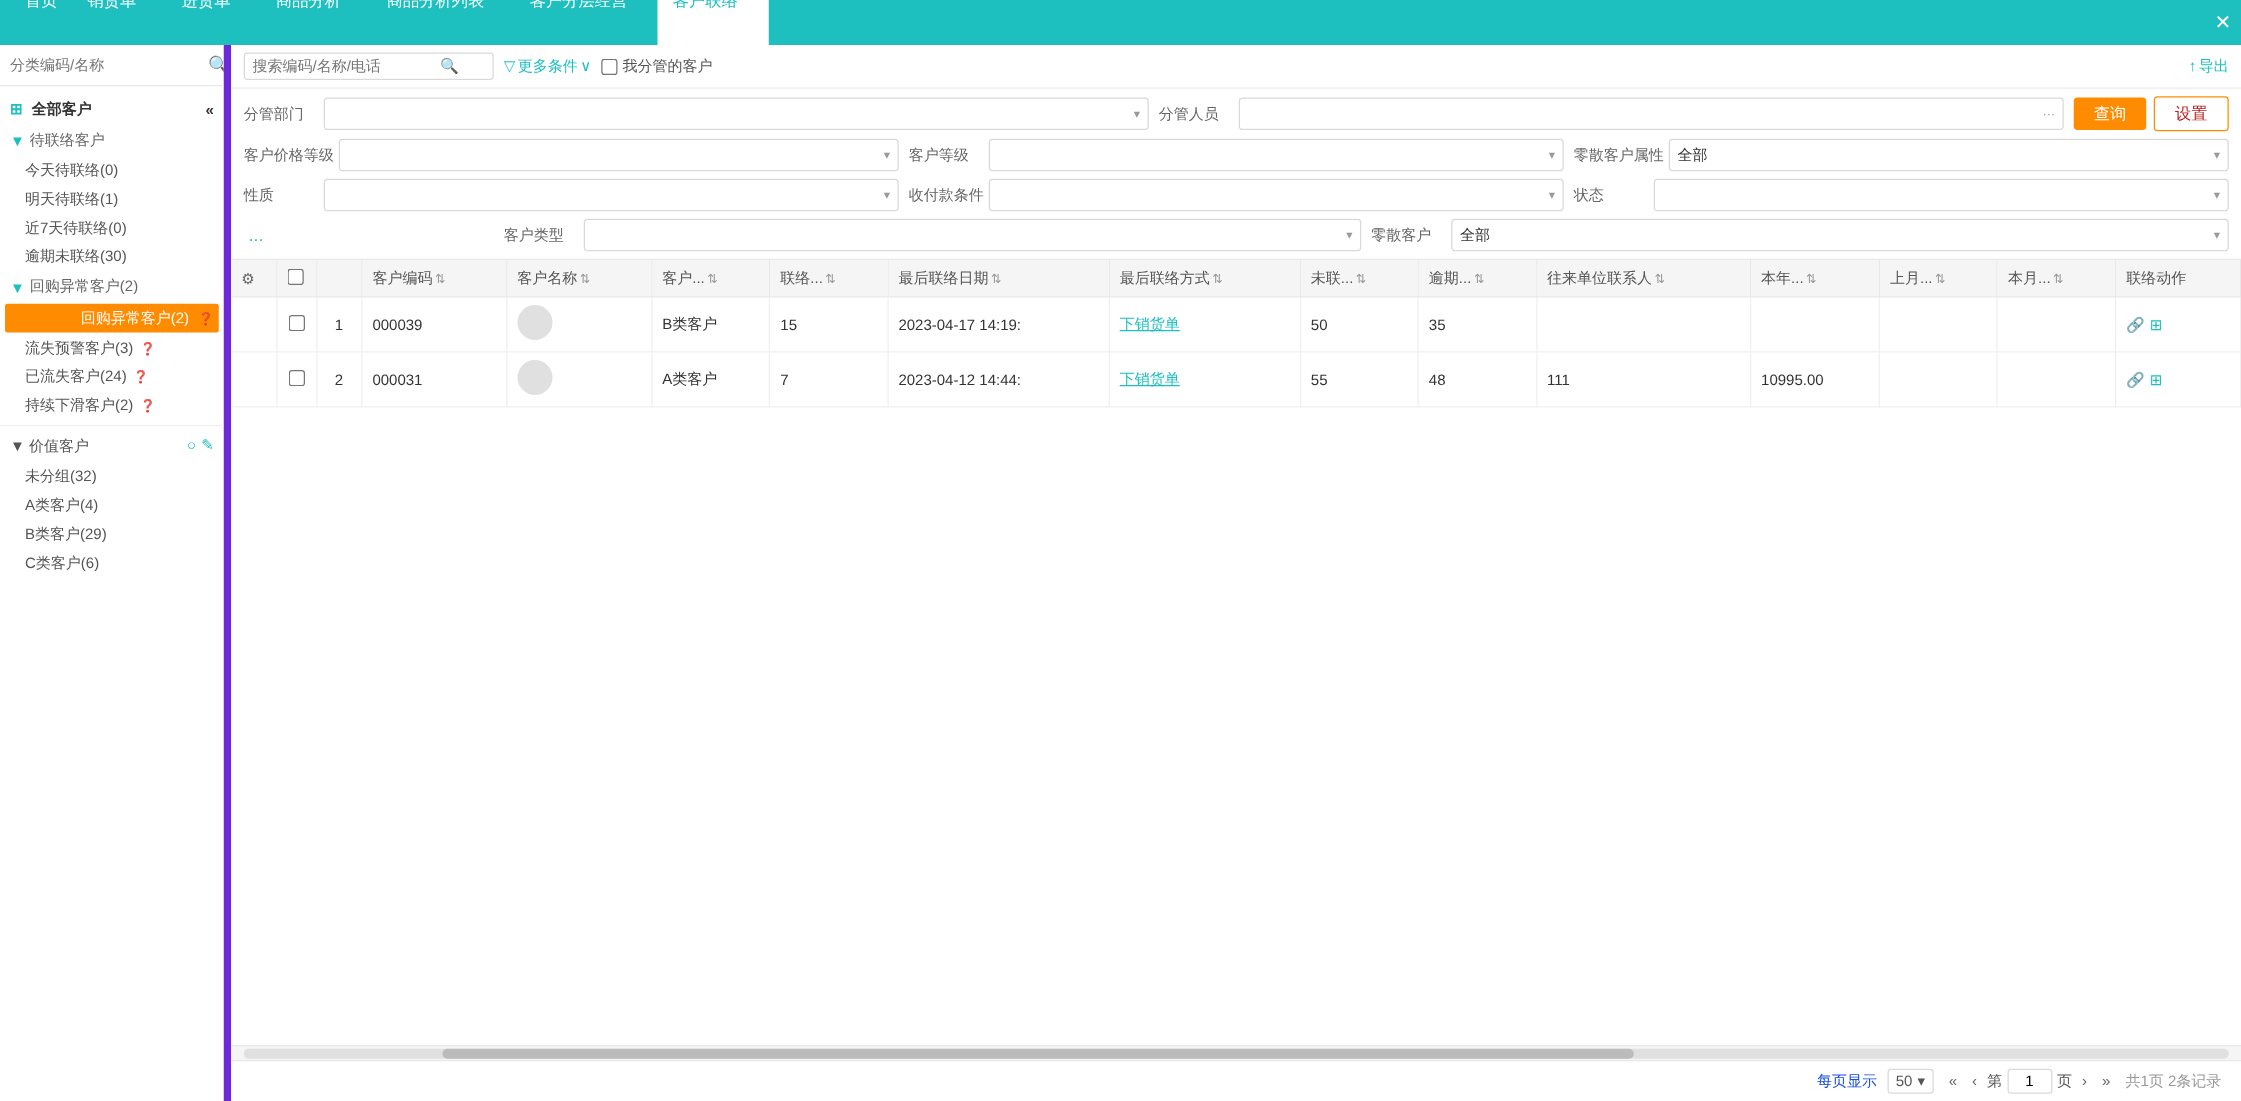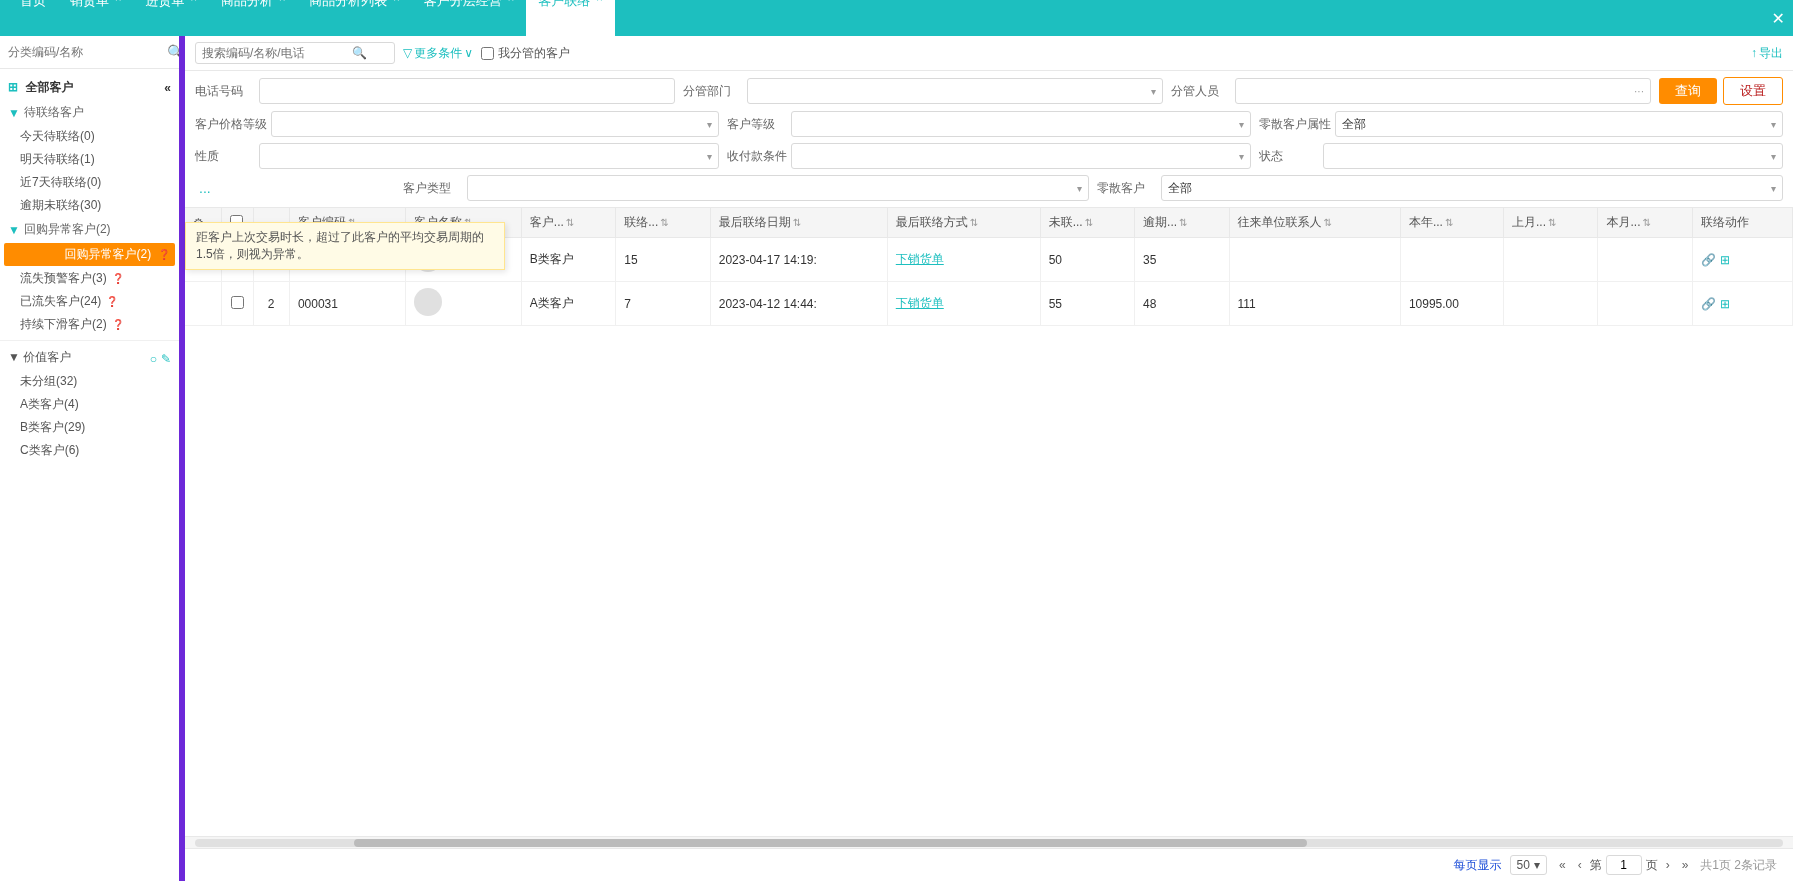--- a/index.html
+++ b/index.html
@@ -111,21 +111,21 @@
       background: #ff8c00;
       color: #fff;
       border-radius: 2px;
       margin: 1px 4px;
       padding: 3px 4px 3px 16px;
       text-align: right;
     }
     .sidebar-divider { height: 1px; background: #f0f0f0; margin: 4px 0; }
     .sidebar-value-section {
       display: flex;
-      align-items: flex-end;
+      align-items: flex-start;
       justify-content: space-between;
       padding: 4px 8px;
       font-size: 12px;
       color: #555;
     }
     .sidebar-value-section .edit-icons { color: #1dbfbf; display: flex; gap: 4px; }
 
     
     .tooltip-box {
       position: absolute;
@@ -523,23 +523,20 @@
       </div>
       <div class="sidebar-item">
         <span>B类客户(29)</span>
       </div>
       <div class="sidebar-item">
         <span>C类客户(6)</span>
       </div>
     </div>
   </div>
 
-  <div class="tooltip-box">
-    <span>距客户上次交易时长，超过了此客户的平均交易周期的1.5倍，则视为异常。</span>
-  </div>
 
   <div class="main-content">
 
     <div class="filter-bar">
       <div class="search-input-wrap">
         <input type="text" placeholder="搜索编码/名称/电话" style="">
         <span class="s-icon">🔍</span>
       </div>
       <div class="filter-more">
         <span>▽</span>
@@ -552,24 +549,20 @@
       </div>
       <div class="export-btn">
         <span>↑</span>
         <span>导出</span>
       </div>
     </div>
 
     <div class="advanced-filters">
 
       <div class="filter-row">
-        <div class="filter-item">
-          <label>电话号码</label>
-          <input class="filter-input" type="text" style="">
-        </div>
         <div class="filter-item">
           <label>分管部门</label>
           <div class="filter-select">
             <span></span>
             <span class="arrow">▾</span>
           </div>
         </div>
         <div class="filter-item">
           <label>分管人员</label>
           <div class="filter-select">

